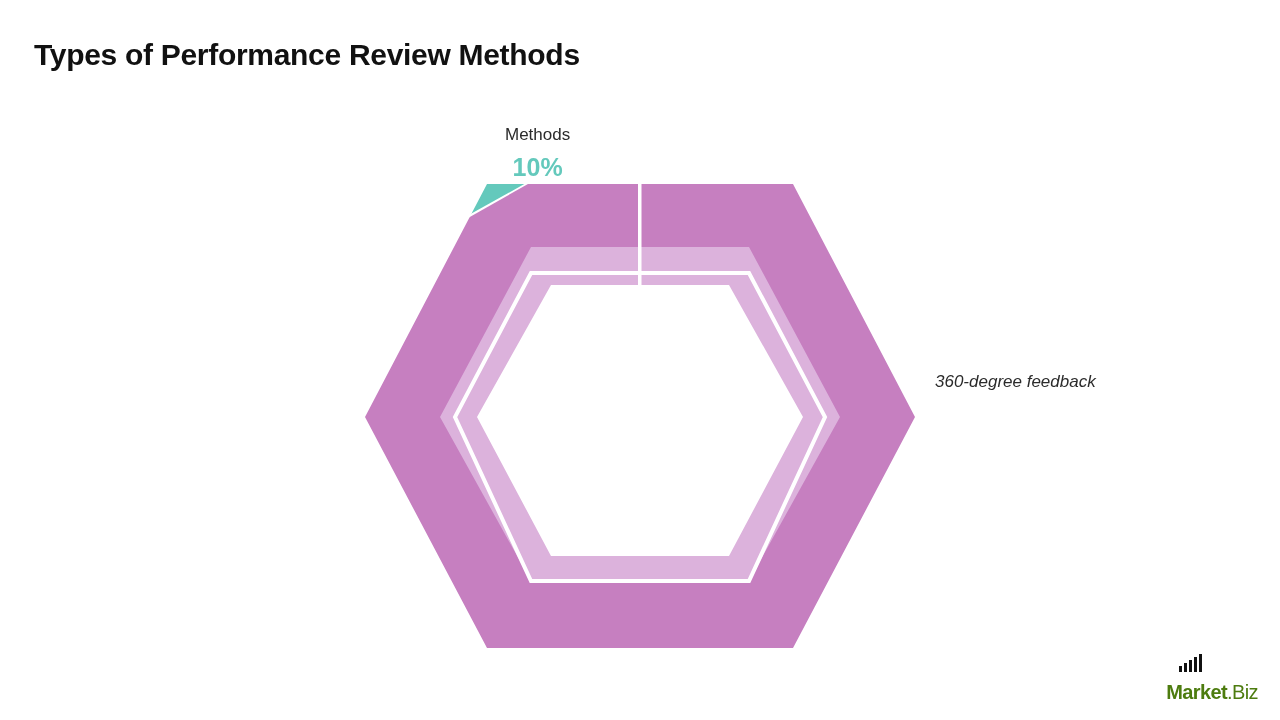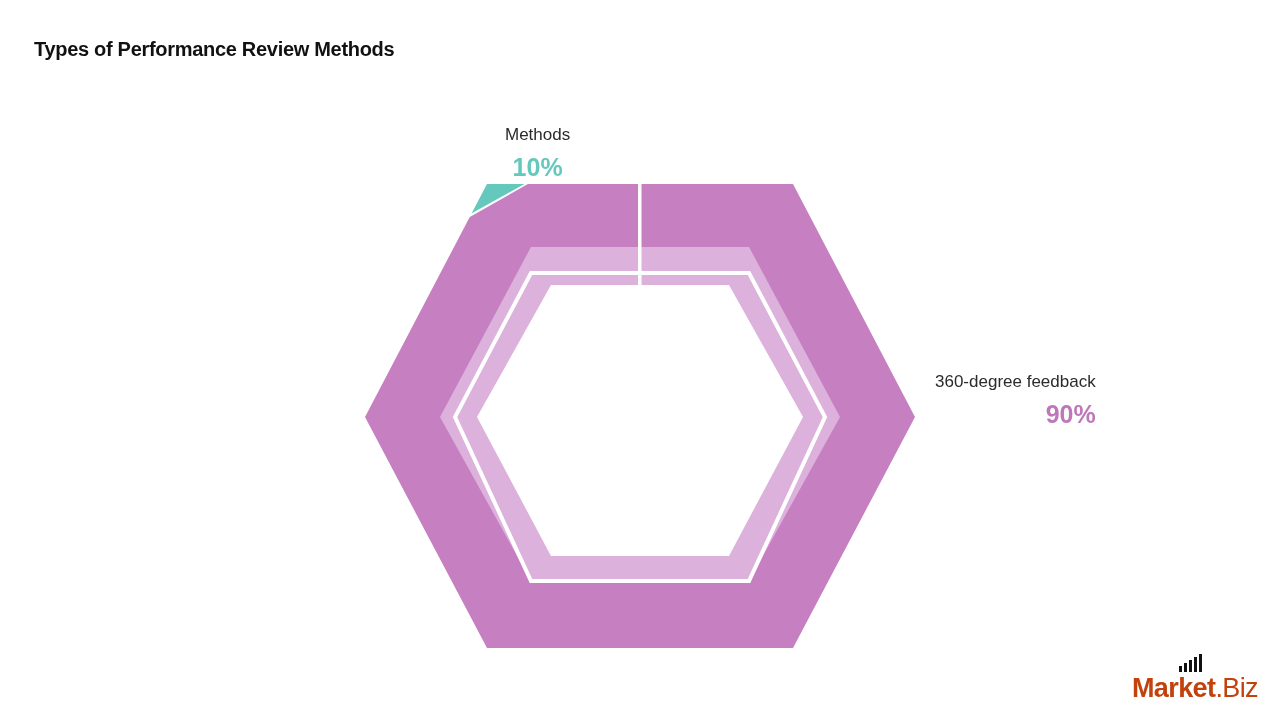--- a/index.html
+++ b/index.html
@@ -13,21 +13,21 @@
     position: relative;
     overflow: hidden;
     font-family: "Liberation Sans", sans-serif;
     color: #1a1a1a;
   }
 
   #chart-title {
     position: absolute;
     left: 34px;
     top: 38px;
-    font-size: 20px;
+    font-size: 30px;
     font-weight: bold;
     letter-spacing: -0.3px;
     color: #111111;
     white-space: nowrap;
   }
 
   #hex-chart-svg {
     position: absolute;
     left: 0;
     top: 0;
@@ -51,35 +51,36 @@
   }
 
   #callout-others {
     left: 505px;
     top: 124px;
     text-align: center;
   }
   #callout-primary {
     left: 935px;
     top: 371px;
-    text-align: right;
+    text-align: center;
+    font-style: italic;
   }
 
   #brand-logo {
     position: absolute;
     right: 22px;
     bottom: 18px;
     display: flex;
     align-items: flex-end;
     height: 40px;
   }
   .logo-text {
-    font-size: 27px;
+    font-size: 20px;
     font-weight: bold;
-    color: #c2410c;
+    color: #4d7c0f;
     letter-spacing: -0.6px;
     line-height: 1;
   }
   .logo-text .logo-suffix {
     font-weight: normal;
   }
   .logo-bars {
     position: absolute;
     right: 56px;
     bottom: 30px;
@@ -131,21 +132,20 @@
   <path d="M531,273 L749,273 L825,417 L749,581 L531,581 L455,417 Z" fill="none" stroke="#ffffff" stroke-width="4"></path>
 </svg>
 
 <div class="callout" id="callout-others">
   <div class="callout-name">Methods</div>
   <div class="callout-value" style="color:#64C9BC;">10%</div>
 </div>
 
 <div class="callout" id="callout-primary">
   <div class="callout-name">360-degree feedback</div>
-  <div class="callout-value" style="color:#BE77B8;">90%</div>
 </div>
 
 <div id="brand-logo">
   <div class="logo-bars">
     <i style="height: 6px;"></i>
       <i style="height: 9px;"></i>
       <i style="height: 12px;"></i>
       <i style="height: 15px;"></i>
       <i style="height: 18px;"></i>
   </div>

